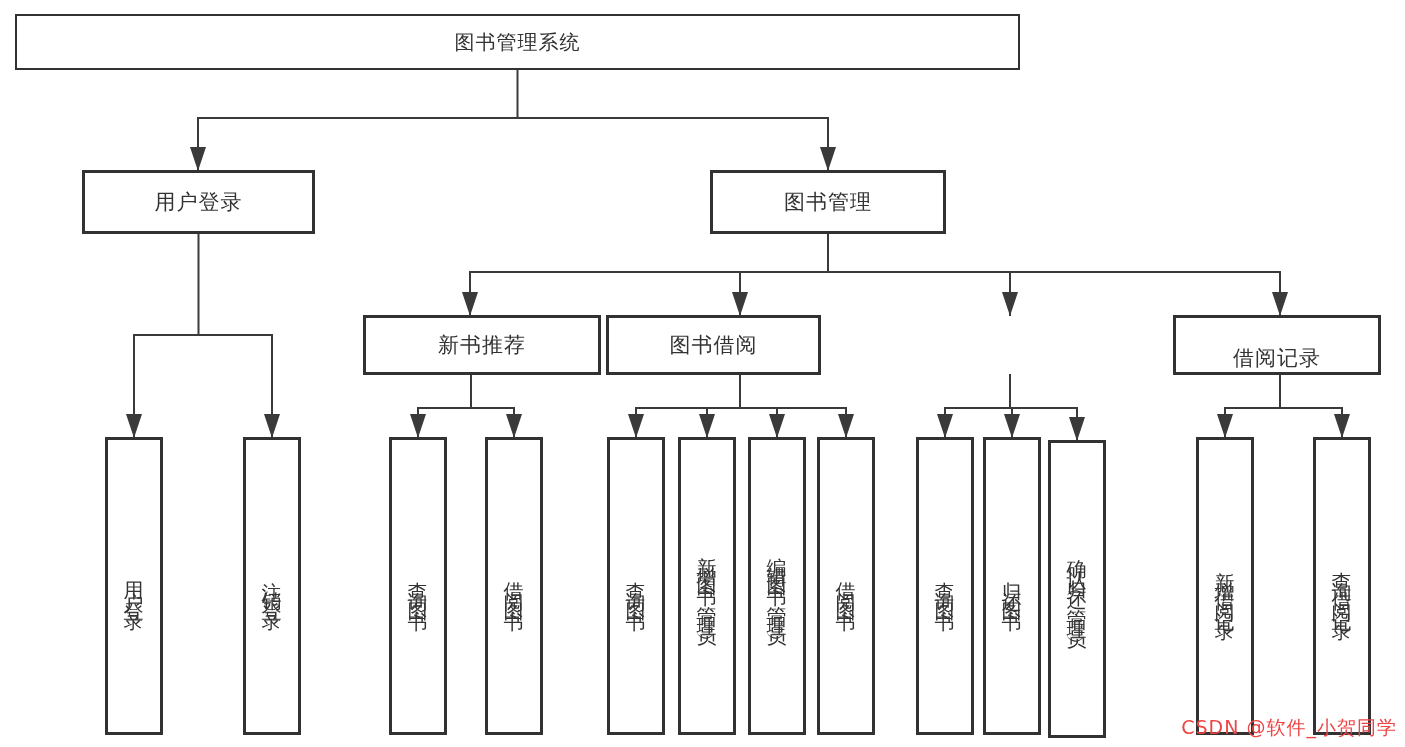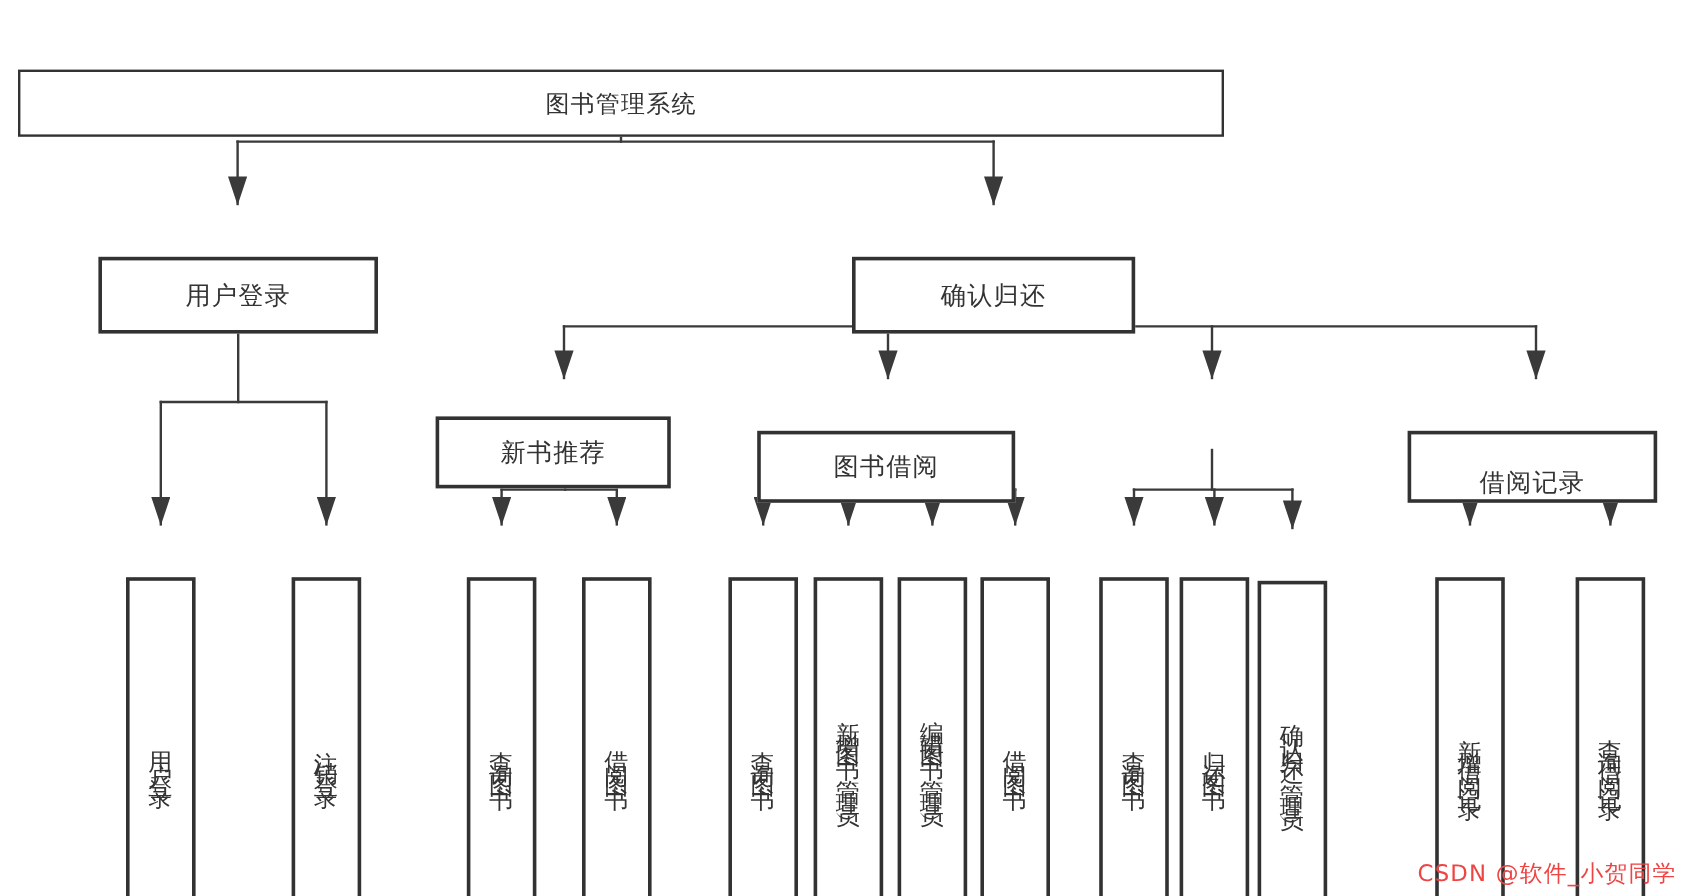--- a/index.html
+++ b/index.html
@@ -23,38 +23,37 @@
   .box {
     position: absolute;
     box-sizing: border-box;
     border: 3px solid #323232;
     background: #ffffff;
     color: #333333;
     display: flex;
     align-items: center;
     justify-content: center;
     text-align: center;
-    margin-top: 44px;
   }
   .hbox { font-size: 21px; letter-spacing: 1px; }
   .root-box { border-width: 2px; font-size: 20px; }
   .vbox span {
     writing-mode: vertical-rl;
     text-orientation: mixed;
     font-size: 20px;
     letter-spacing: 10px;
     line-height: 1;
     display: block;
   }
   
   .n-root   { left: 15px;  top: 14px;  width: 1005px; height: 56px; }
   .n-l2a    { left: 82px;  top: 170px; width: 233px;  height: 64px; }
   .n-l2b    { left: 710px; top: 170px; width: 236px;  height: 64px; }
-  .n-l3a    { left: 363px; top: 303px; width: 196px;  height: 60px; text-align: center; }
-  .n-l3b    { left: 631px; top: 315px; width: 215px;  height: 60px; }
+  .n-l3a    { left: 363px; top: 315px; width: 238px;  height: 60px; text-align: center; }
+  .n-l3b    { left: 606px; top: 315px; width: 215px;  height: 60px; }
   .n-l3c    { left: 903px; top: 315px; width: 215px;  height: 60px; }
   .n-l3d    { left: 1173px;top: 315px; width: 208px;  height: 60px; align-items: flex-end; }
   .leaf     { top: 437px; width: 58px; height: 298px; }
   .lf-u1 { left: 105px; }
   .lf-u2 { left: 243px; }
   .lf-a1 { left: 389px; }
   .lf-a2 { left: 485px; }
   .lf-b1 { left: 607px; }
   .lf-b2 { left: 678px; }
   .lf-b3 { left: 748px; }
@@ -129,21 +128,21 @@
   </svg>
 
   <div class="box hbox root-box n-root">
     <span>图书管理系统</span>
   </div>
 
   <div class="box hbox n-l2a">
     <span>用户登录</span>
   </div>
   <div class="box hbox n-l2b">
-    <span>确认归还</span>
+    <span>图书管理</span>
   </div>
 
   <div class="box hbox n-l3a">
     <span>新书推荐</span>
   </div>
   <div class="box hbox n-l3b">
     <span>图书借阅</span>
   </div>
   <div class="box hbox n-l3d">
     <span>借阅记录</span>

